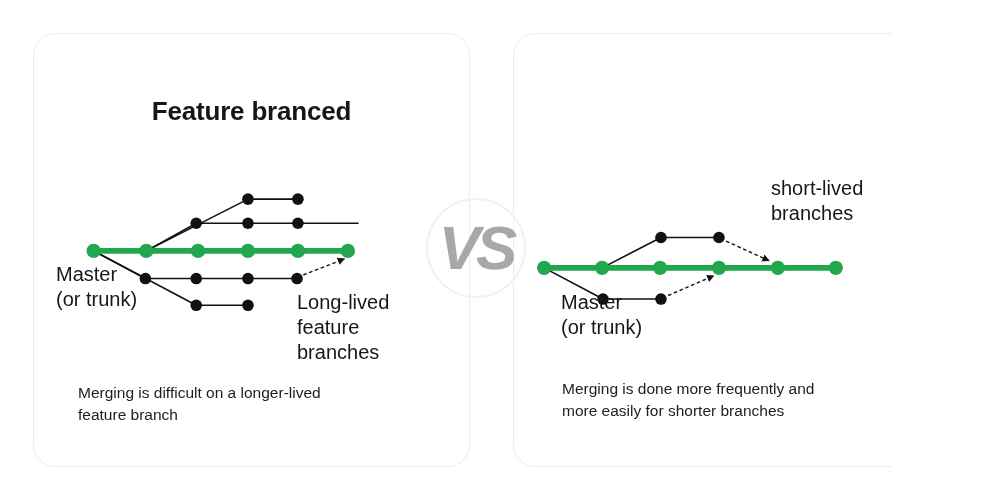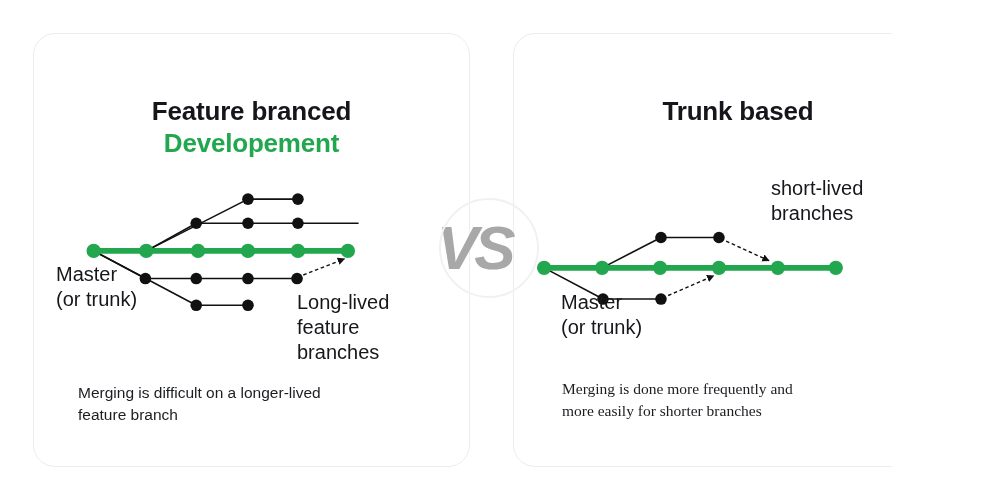--- a/index.html
+++ b/index.html
@@ -61,43 +61,44 @@
 
   .caption {
     position: absolute;
     font-size: 15.5px;
     color: #1b1d21;
     line-height: 1.45;
     white-space: pre-line;
     user-select: none;
   }
   #caption-left  { left: 78px;  top: 382px; width: 360px; }
-  #caption-right { left: 562px; top: 378px; width: 400px; font-family: Liberation Serif, serif; }
+  #caption-right { left: 562px; top: 378px; width: 400px; }
 
   .diag-label {
     position: absolute;
     font-size: 20px;
     color: #15171b;
     line-height: 1.25;
     white-space: pre-line;
     user-select: none;
   }
   #label-master-left   { left: 56px;  top: 262px; }
   #label-longlived     { left: 297px; top: 290px; }
   #label-master-right  { left: 561px; top: 290px; }
   #label-shortlived    { left: 771px; top: 176px; }
 
   #vs-badge {
     position: absolute;
-    left: 437px;
+    left: 424px;
     top: 196px;
     width: 104px;
     height: 104px;
     display: flex;
     align-items: center;
+    justify-content: center;
     user-select: none;
   }
   #vs-badge .vs-text {
     font-size: 62px;
     font-weight: 700;
     font-style: italic;
     color: #a8a8a8;
     letter-spacing: -4px;
     line-height: 1;
   }
@@ -110,27 +111,25 @@
   }
 </style>
 </head>
 <body>
 
 <div id="root">
 
   <div class="card" id="card-left">
     <div class="title-block" id="title-left">
       <span class="title-line1">Feature branced</span>
-      <span class="title-line2">Developement</span>
     </div>
   </div>
 
   <div class="card" id="card-right">
     <div class="title-block" id="title-right">
-      <span class="title-line1">Trunk based</span>
     </div>
   </div>
 
   <svg class="diagram" id="graph-svg" viewBox="0 0 1000 500">
     <defs>
       <marker id="arrowhead" markerWidth="6" markerHeight="6" refX="4.6" refY="3" orient="auto" markerUnits="strokeWidth">
         <path d="M0,0.4 L5.2,3 L0,5.6 z" fill="#111111"></path>
       </marker>
     </defs>
     <g id="graph-left">

